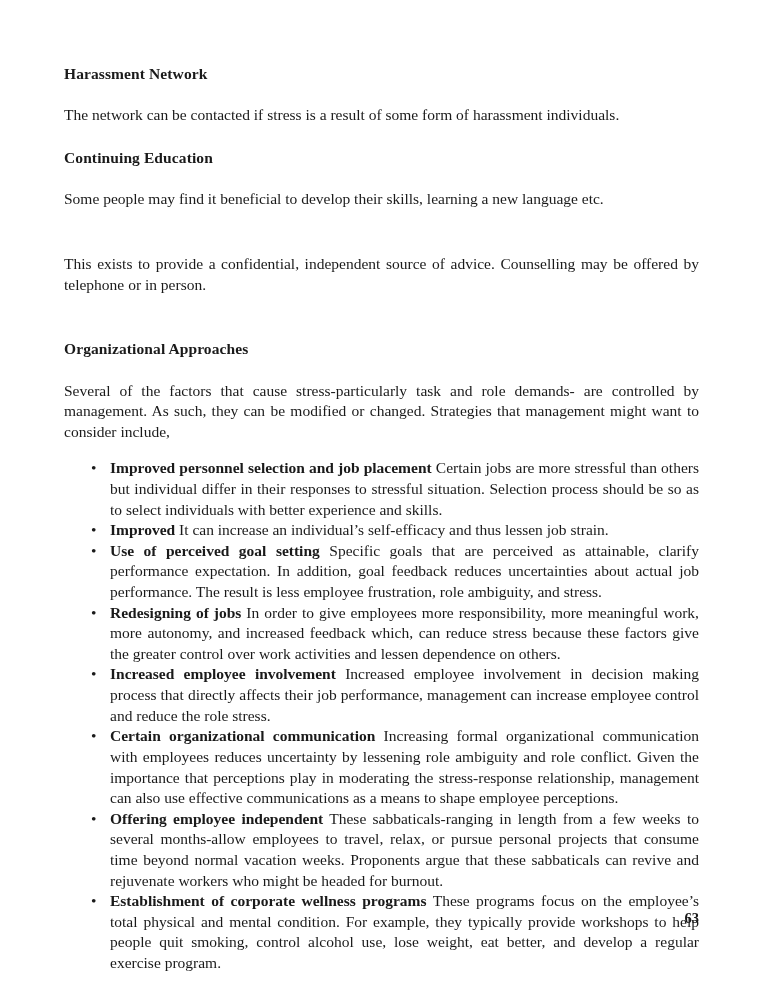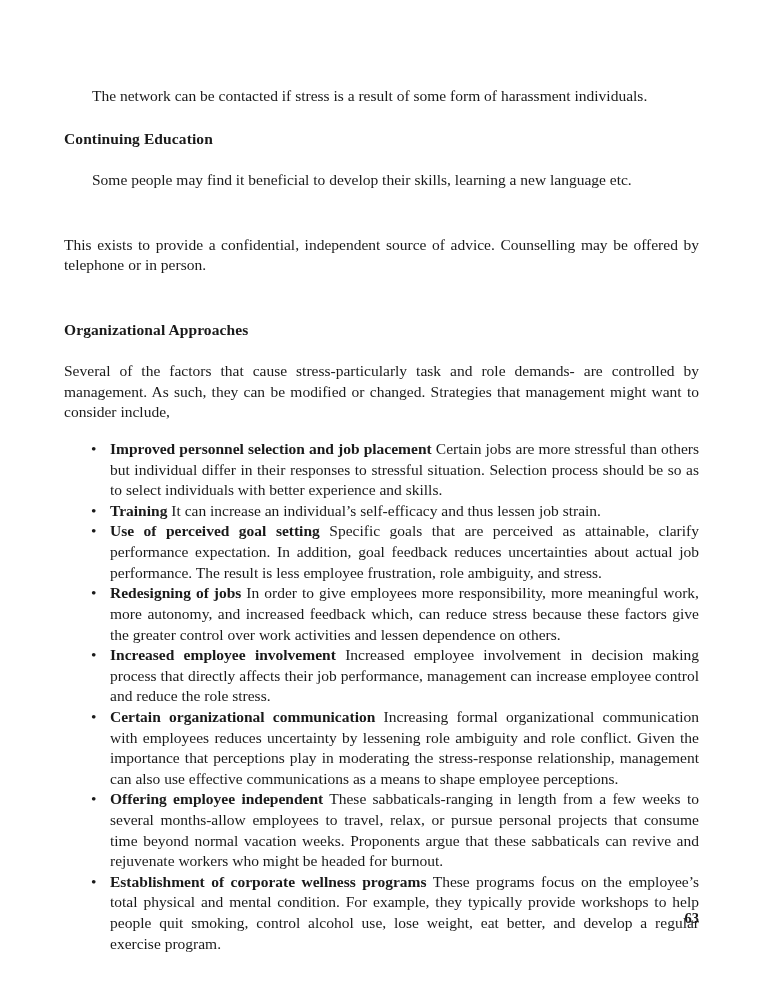--- a/index.html
+++ b/index.html
@@ -40,21 +40,20 @@
   p.body-text {
     font-size: 15.5px;
     font-weight: normal;
     margin: 0;
     padding: 0;
     text-align: justify;
     line-height: 1.33;
   }
   p.body-text.last-line-natural {
     text-align: left;
-    margin-left: 28px;
   }
   .sp-after-heading { height: 22px; }
   .sp-after-para { height: 22px; }
   .sp-before-list { height: 16px; }
 
   ul.bullet-list {
     list-style: none;
     margin: 0;
     padding: 0;
   }
@@ -86,20 +85,21 @@
     line-height: 1.2;
     font-weight: bold;
   }
 </style>
 </head>
 <body>
 
 <div class="page">
   <div class="content">
 
+    <h2 class="heading">Harassment Network</h2>
     <div class="sp-after-heading"></div>
     <p class="body-text last-line-natural">The network can be contacted if stress is a result of some form of harassment individuals.</p>
     <div class="sp-after-para"></div>
 
     <h2 class="heading">Continuing Education</h2>
     <div class="sp-after-heading"></div>
     <p class="body-text last-line-natural">Some people may find it beneficial to develop their skills, learning a new language etc.</p>
     <div class="sp-after-para"></div>
 
     <div class="sp-after-heading"></div>
@@ -114,21 +114,21 @@
 
     <div class="sp-before-list"></div>
 
     <ul class="bullet-list">
       <li>
         <span class="bullet-dot">•</span>
         <span class="lead-in">Improved personnel selection and job placement</span><span> Certain jobs are more stressful than others but individual differ in their responses to stressful situation. Selection process should be so as to select individuals with better experience and skills.</span>
       </li>
       <li>
         <span class="bullet-dot">•</span>
-        <span class="lead-in">Training</span><span> It can increase an individual’s self-efficacy and thus lessen job strain.</span>
+        <span class="lead-in">Improved</span><span> It can increase an individual’s self-efficacy and thus lessen job strain.</span>
       </li>
       <li>
         <span class="bullet-dot">•</span>
         <span class="lead-in">Use of perceived goal setting</span><span> Specific goals that are perceived as attainable, clarify performance expectation. In addition, goal feedback reduces uncertainties about actual job performance. The result is less employee frustration, role ambiguity, and stress.</span>
       </li>
       <li>
         <span class="bullet-dot">•</span>
         <span class="lead-in">Redesigning of jobs</span><span> In order to give employees more responsibility, more meaningful work, more autonomy, and increased feedback which, can reduce stress because these factors give the greater control over work activities and lessen dependence on others.</span>
       </li>
       <li>

